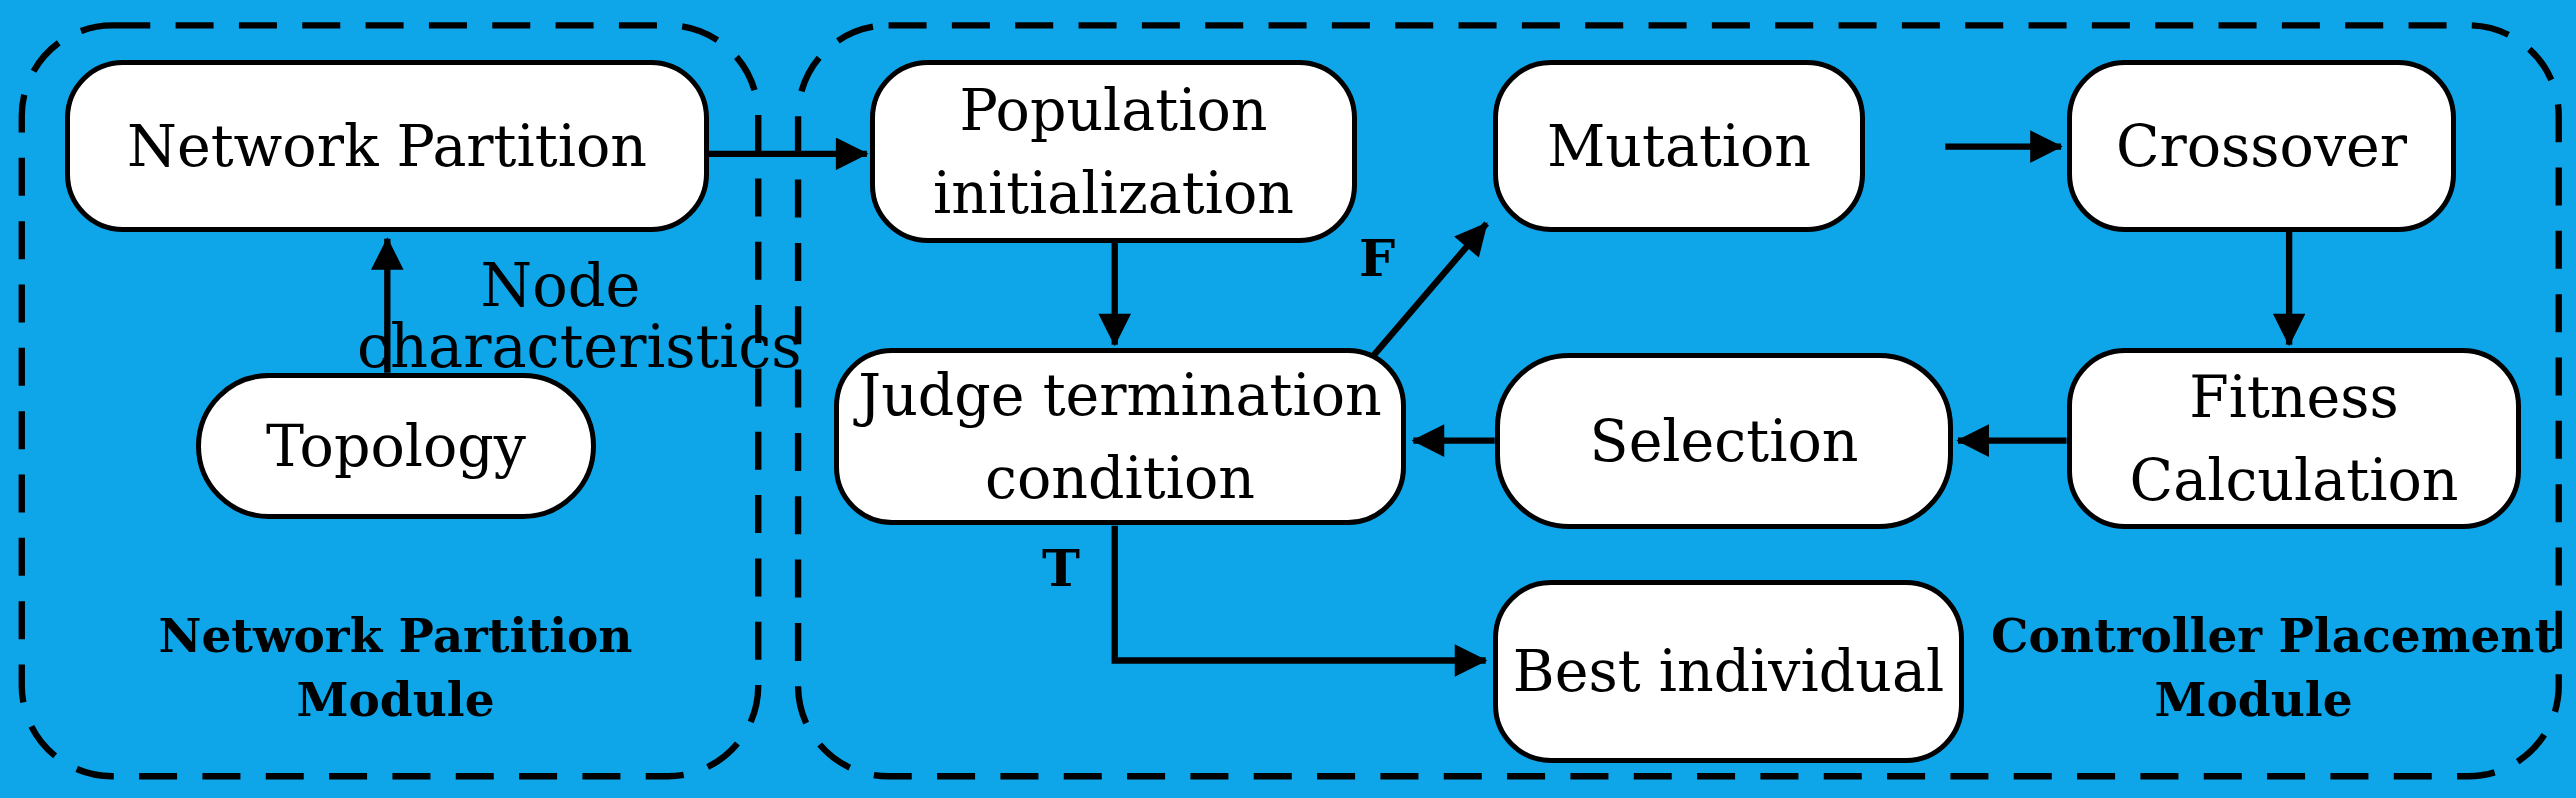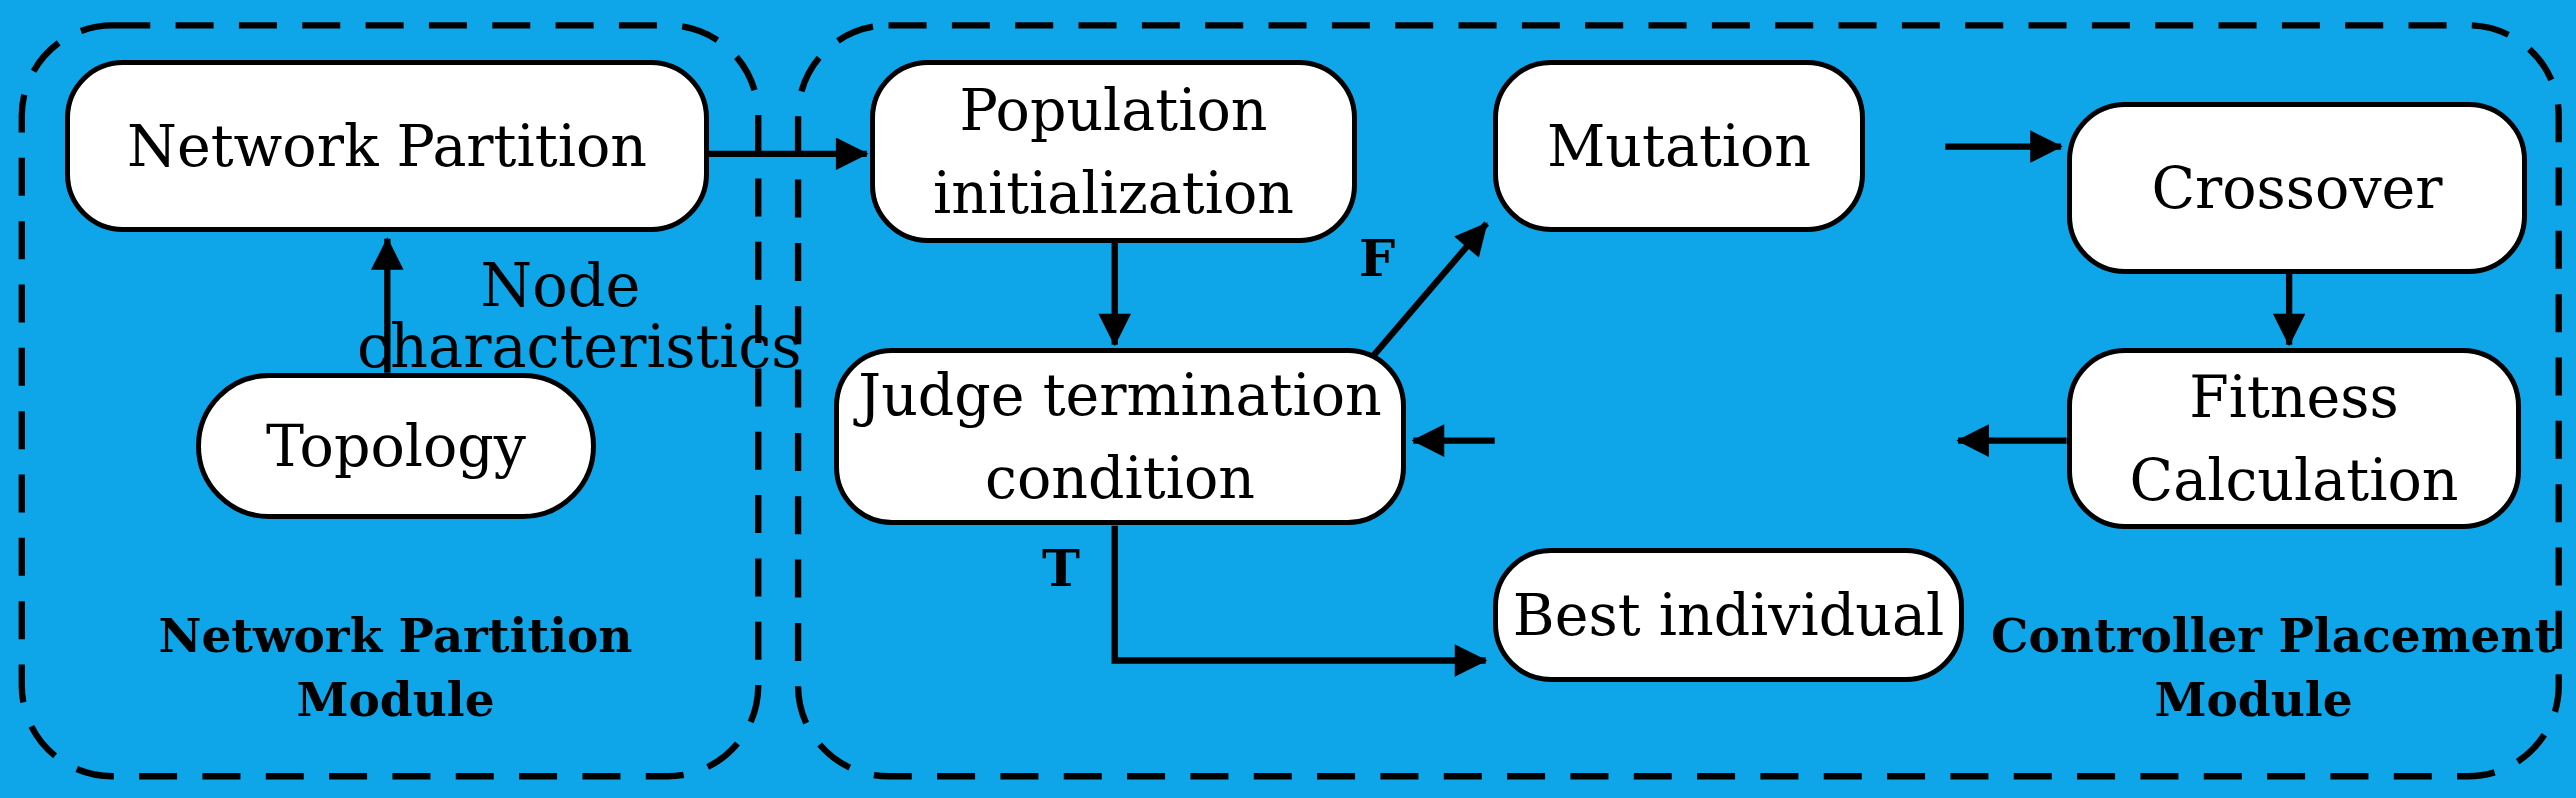--- a/index.html
+++ b/index.html
@@ -99,31 +99,34 @@
 
   <div class="node" style="left:870px;top:60px;width:487px;height:183px;">
     <span>Population</span>
     <span>initialization</span>
   </div>
 
   <div class="node" style="left:1493px;top:60px;width:372px;height:172px;">
     <span>Mutation</span>
   </div>
 
-  <div class="node" style="left:2067px;top:60px;width:460px;height:172px;margin-top:42px;">
+  <div class="node" style="left:2067px;top:60px;width:389px;height:172px;">
     <span>Crossover</span>
   </div>
 
   <div class="node" style="left:2067px;top:348px;width:454px;height:181px;">
     <span>Fitness</span>
     <span>Calculation</span>
   </div>
 
+  <div class="node stadium" style="left:1495px;top:353px;width:458px;height:176px;">
+    <span>Selection</span>
+  </div>
 
-  <div class="node" style="left:1493px;top:548px;width:471px;height:134px;">
+  <div class="node" style="left:1493px;top:580px;width:471px;height:183px;">
     <span>Best individual</span>
   </div>
 
   <div class="flabel" style="left:357px;top:255px;width:407px;">
     <div>Node</div>
     <div>characteristics</div>
   </div>
 
   <div class="branch" style="left:1359px;top:233px;">F</div>
 

